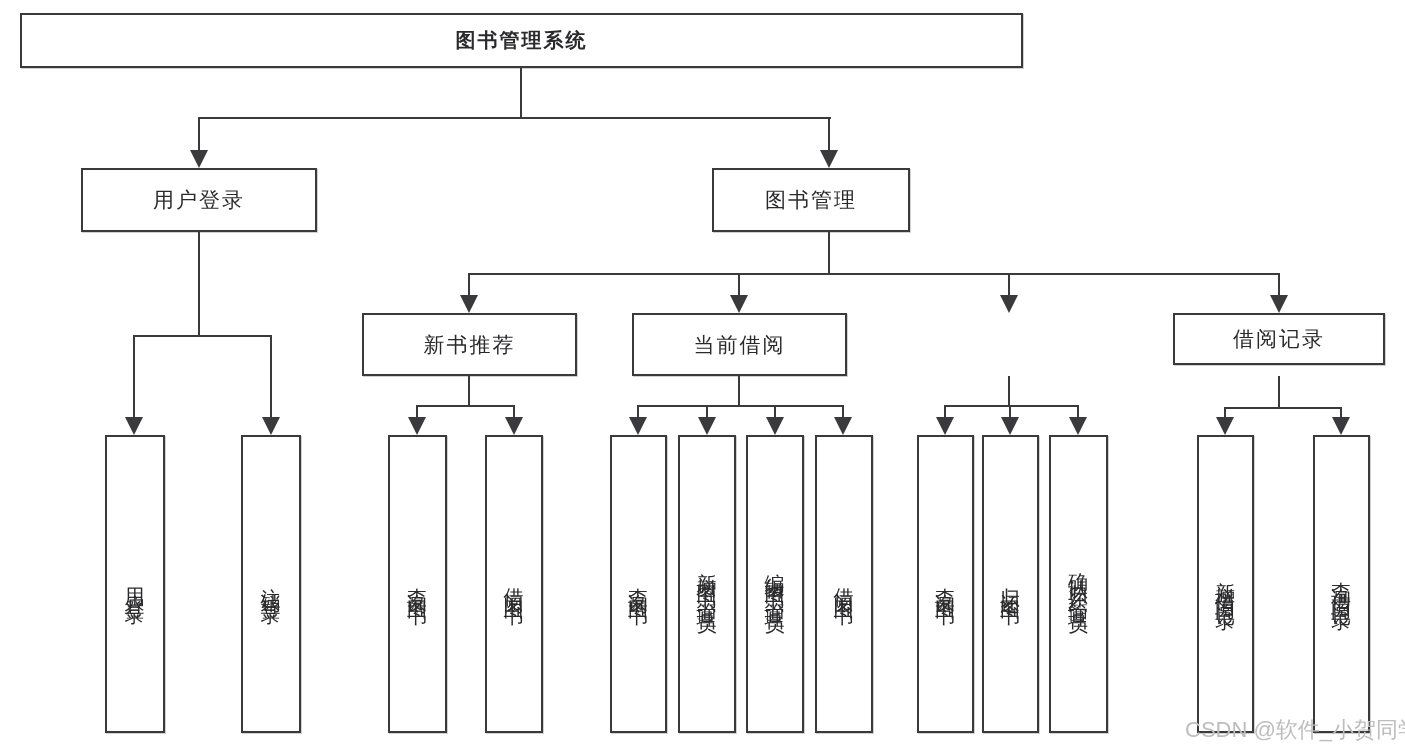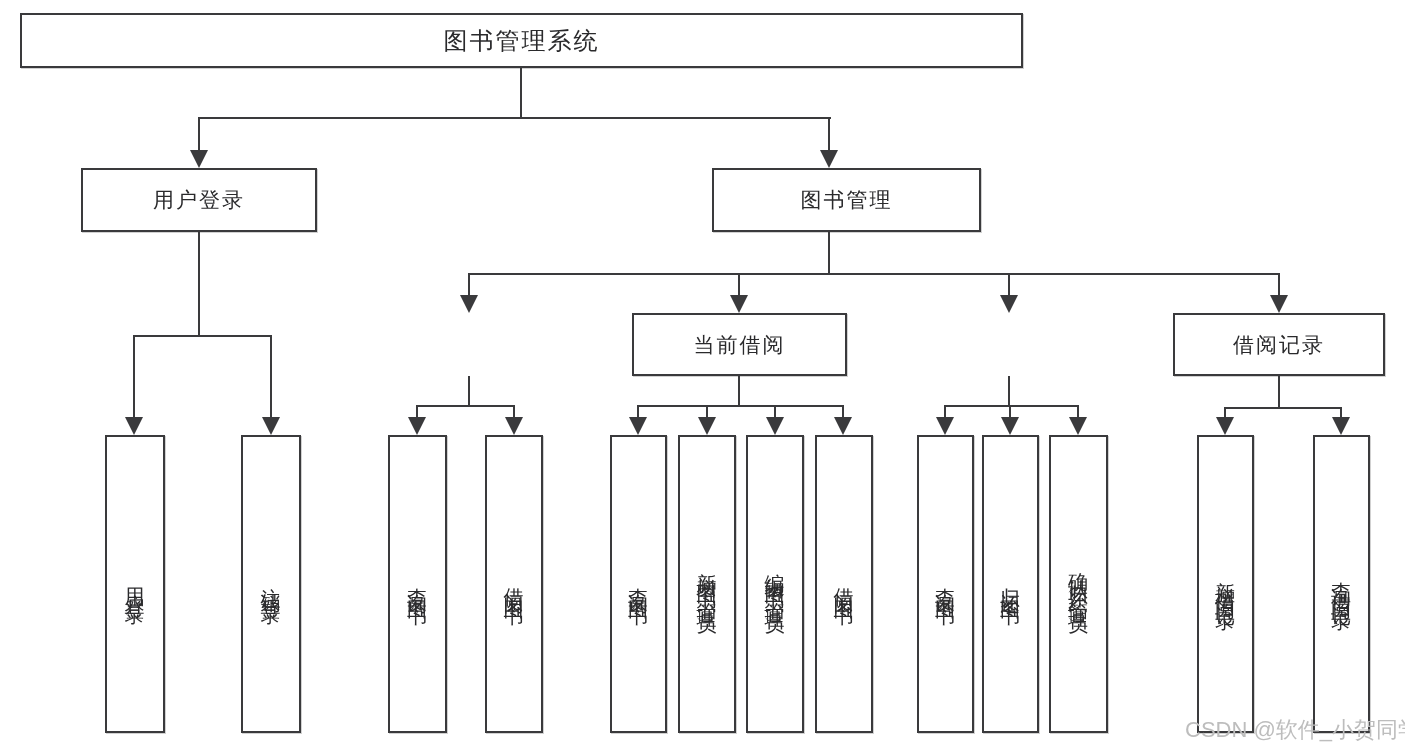--- a/index.html
+++ b/index.html
@@ -10,49 +10,52 @@
   }
   *{box-sizing:border-box;margin:0;padding:0;}
   body{background:var(--background);font-family:"Liberation Sans",sans-serif;}
   .canvas{position:relative;width:1405px;height:747px;background:var(--background);overflow:hidden;}
   .hbox,.vbox{
     position:absolute;border:2px solid var(--line);background:#fff;
     display:flex;align-items:center;justify-content:center;color:var(--text);
     box-shadow:1px 1px 0 rgba(0,0,0,.18);
   }
   .hbox span{font-size:21px;letter-spacing:2px;}
-  .hbox.root span{font-size:24px;}
+  .hbox.root span{font-size:20px;font-weight:bold;}
   .vbox{top:435px;height:298px;}
   .vbox span{writing-mode:vertical-rl;font-size:20px;letter-spacing:6px;line-height:1.1;}
   .line{position:absolute;background:var(--line);}
   .arrow{position:absolute;width:0;height:0;
     border-left:9px solid transparent;border-right:9px solid transparent;
     border-top:18px solid var(--line);}
   .watermark{position:absolute;left:1185px;top:715px;font-size:22px;color:var(--watermark);white-space:nowrap;}
 </style>
 </head>
 <body>
 
 <div class="canvas">
 
   <div class="hbox root" style="left:20px;top:13px;width:1003px;height:55px">
     <span>图书管理系统</span>
   </div>
 
   <div class="hbox" style="left:81px;top:168px;width:236px;height:64px">
     <span>用户登录</span>
   </div>
-  <div class="hbox" style="left:712px;top:168px;width:269px;height:64px">
+  <div class="hbox" style="left:712px;top:168px;width:198px;height:64px">
     <span>图书管理</span>
   </div>
 
+  <div class="hbox" style="left:362px;top:313px;width:215px;height:63px">
+    <span>新书推荐</span>
+  </div>
   <div class="hbox" style="left:632px;top:313px;width:215px;height:63px">
     <span>当前借阅</span>
   </div>
-  <div class="hbox" style="left:1173px;top:313px;width:212px;height:63px">
+  <div class="hbox" style="left:1173px;top:313px;width:212px;height:52px">
     <span>借阅记录</span>
   </div>
 
   <div class="vbox" style="left:105px;width:60px">
     <span>用户登录</span>
   </div>
   <div class="vbox" style="left:241px;width:60px">
     <span>注销登录</span>
   </div>
 

